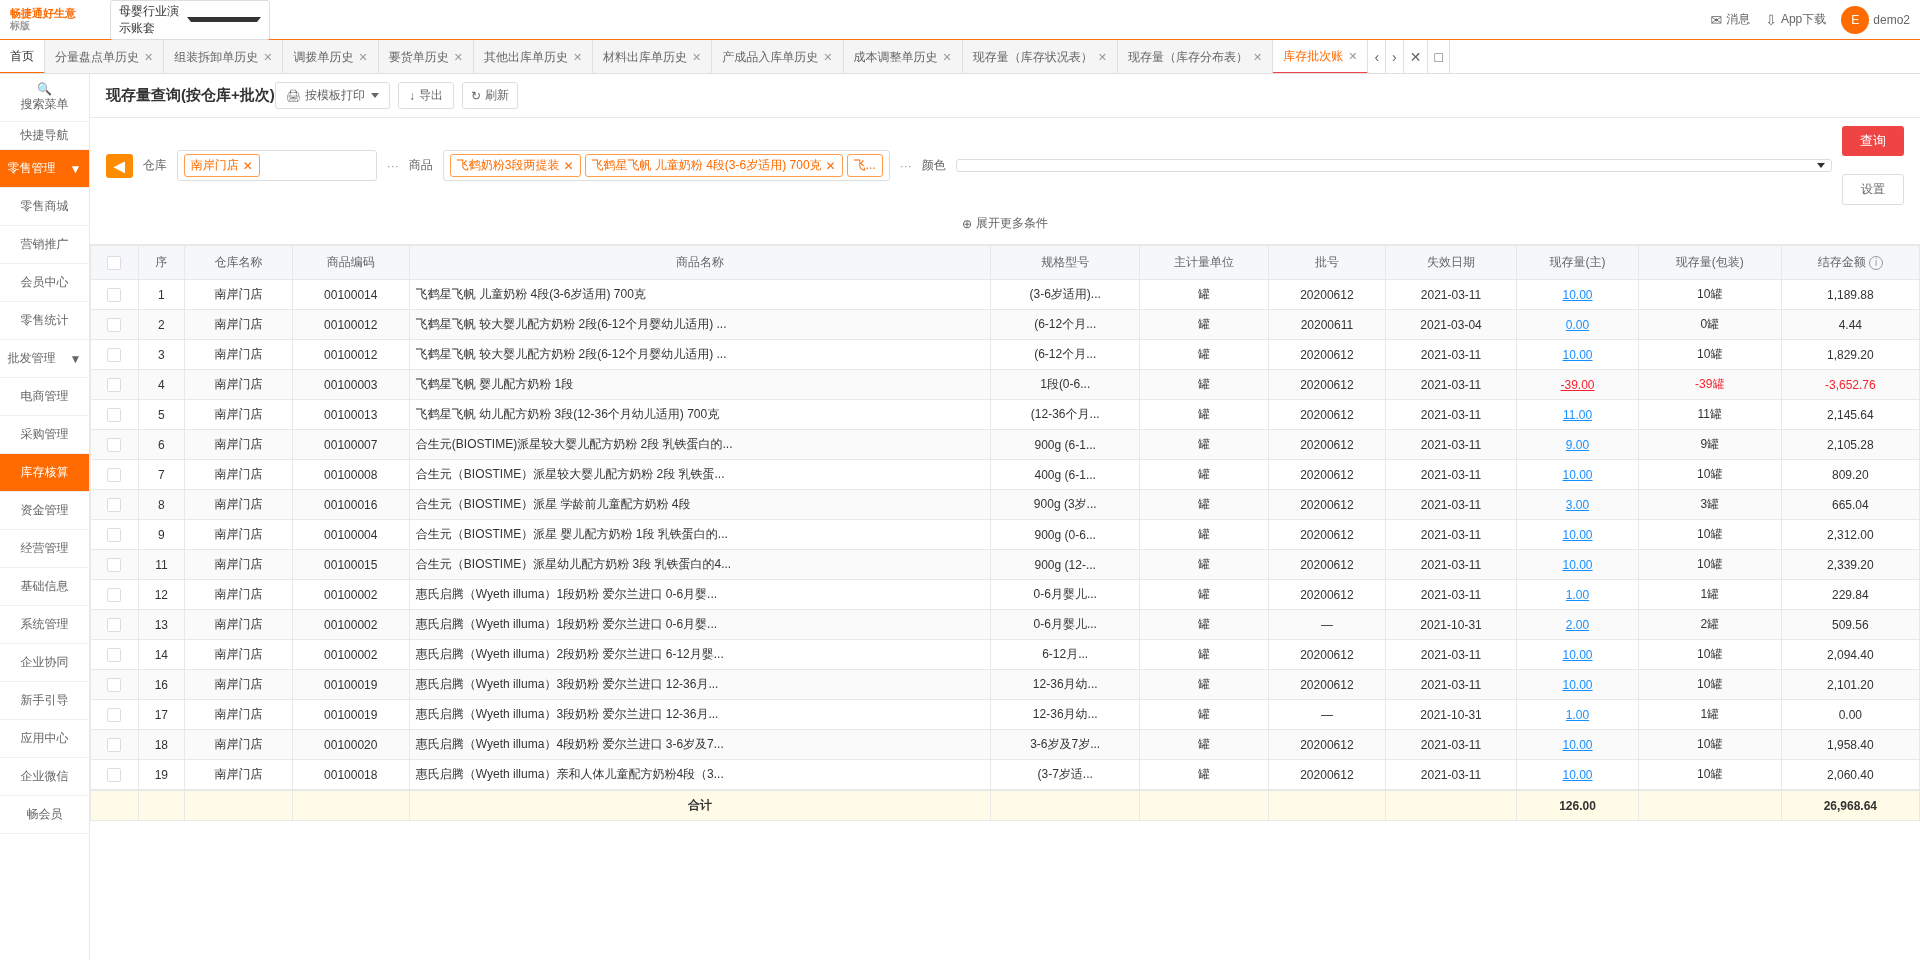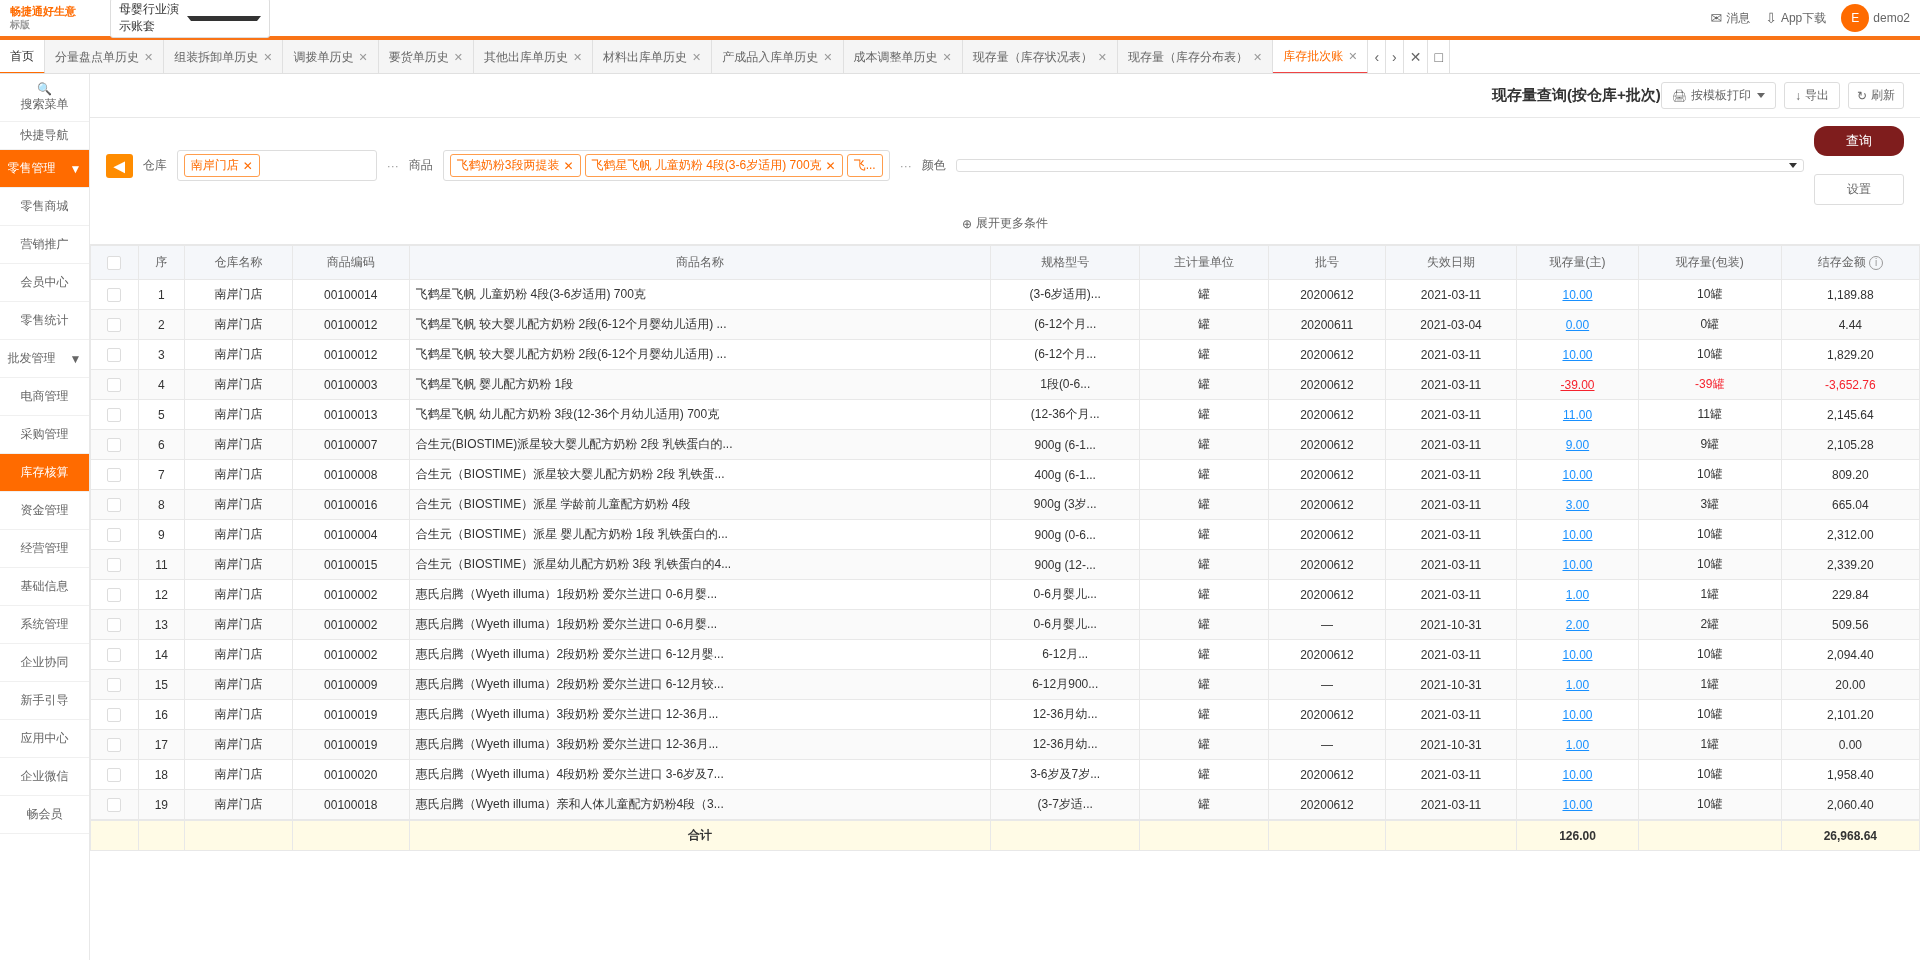--- a/index.html
+++ b/index.html
@@ -1,19 +1,19 @@
 <!DOCTYPE html>
 <html><head>
   <meta charset="utf-8">
   <style>
     * { box-sizing: border-box; margin: 0; padding: 0; }
     body { font-family: 'Microsoft YaHei', Arial, sans-serif; font-size: 12px; background: #f5f5f5; color: #333; overflow: hidden; }
     
     
-    .top-bar { display: flex; align-items: center; background: #fff; height: 40px; border-bottom: 4px solid #f97316; padding: 0 10px; }
+    .top-bar { display: flex; align-items: center; background: #fff; height: 40px; border-bottom: 1px solid #f97316; padding: 0 10px; }
     .logo-area { display: flex; align-items: center; width: 90px; min-width: 90px; }
     .logo-text { font-size: 11px; color: #ff6b00; font-weight: bold; line-height: 1.2; }
     .industry-select { display: flex; align-items: center; border: 1px solid #ddd; border-radius: 3px; padding: 2px 8px; margin-left: 10px; background: #fff; cursor: pointer; font-size: 12px; min-width: 160px; }
     .industry-select span { flex: 1; }
     .top-actions { margin-left: auto; display: flex; align-items: center; gap: 15px; }
     .top-action-btn { display: flex; align-items: center; gap: 4px; cursor: pointer; color: #666; font-size: 12px; }
     .user-avatar { width: 28px; height: 28px; border-radius: 50%; background: #ff6b00; display: flex; align-items: center; justify-content: center; color: #fff; font-size: 12px; }
     
     
     .tab-bar { display: flex; align-items: flex-start; background: #fff; border-bottom: 1px solid #e0e0e0; height: 34px; overflow: hidden; }
@@ -31,37 +31,37 @@
     .sidebar-search { padding: 8px 6px; border-bottom: 1px solid #f0f0f0; text-align: center; font-size: 12px; color: #666; cursor: pointer; }
     .sidebar-nav { padding: 5px 6px; text-align: center; font-size: 12px; color: #666; cursor: pointer; border-bottom: 1px solid #f0f0f0; }
     .sidebar-item { padding: 10px 6px; text-align: center; font-size: 12px; color: #666; cursor: pointer; border-bottom: 1px solid #f0f0f0; }
     .sidebar-item.active { background: #ff6b00; color: #fff; }
     .sidebar-item-with-arrow { display: flex; align-items: center; justify-content: center; gap: 14px; }
     
     
     .content-area { flex: 1; overflow: hidden; display: flex; flex-direction: column; }
     
     
-    .page-header { padding: 8px 16px; display: flex; align-items: center; justify-content: flex-end; background: #fff; border-bottom: 1px solid #e8e8e8; }
+    .page-header { padding: 8px 16px; display: flex; align-items: center; justify-content: flex-start; background: #fff; border-bottom: 1px solid #e8e8e8; }
     .page-title { font-size: 15px; font-weight: bold; color: #333; }
     .page-header-actions { display: flex; align-items: center; gap: 8px; }
     .btn-print { display: flex; align-items: center; gap: 4px; border: 1px solid #ddd; border-radius: 3px; padding: 4px 10px; cursor: pointer; font-size: 12px; color: #666; background: #fff; }
     .btn-export { display: flex; align-items: center; gap: 4px; border: 1px solid #ddd; border-radius: 3px; padding: 4px 10px; cursor: pointer; font-size: 12px; color: #666; background: #fff; }
     .btn-refresh { display: flex; align-items: center; gap: 4px; border: 1px solid #ddd; border-radius: 3px; padding: 4px 8px; cursor: pointer; font-size: 12px; color: #666; background: #fff; }
     
     
     .filter-bar { background: #fff; padding: 8px 16px; border-bottom: 1px solid #e8e8e8; }
     .filter-row { display: flex; align-items: center; gap: 10px; flex-wrap: wrap; }
     .filter-label { font-size: 12px; color: #666; white-space: nowrap; }
     .filter-tag { display: flex; align-items: center; border: 1px solid #ff9d4d; border-radius: 3px; padding: 2px 6px; color: #ff6b00; font-size: 12px; gap: 4px; }
     .filter-tag-close { cursor: pointer; color: #ff6b00; }
     .filter-dots { color: #999; cursor: pointer; }
     .filter-expand { display: flex; align-items: center; gap: 4px; font-size: 12px; color: #666; cursor: pointer; margin: 0 auto; width: fit-content; padding: 4px 10px; }
     .orange-expand-btn { background: #ff8c00; color: #fff; border: none; border-radius: 3px; padding: 4px 8px; cursor: pointer; font-size: 14px; font-weight: bold; }
-    .query-btn { background: #7f1d1d; color: #fff; border: none; border-radius: 13px; padding: 6px 32px; cursor: pointer; font-size: 13px; }
+    .query-btn { background: #ef4444; color: #fff; border: none; border-radius: 3px; padding: 6px 18px; cursor: pointer; font-size: 13px; }
     .setting-btn { background: #fff; color: #666; border: 1px solid #ddd; border-radius: 3px; padding: 6px 12px; cursor: pointer; font-size: 12px; margin-top: 14px; }
     
     
     .table-container { flex: 1; overflow: auto; background: #fff; }
     table { width: 100%; border-collapse: collapse; font-size: 12px; }
     thead { position: sticky; top: 0; z-index: 10; }
     th { background: #f5f7fa; border: 1px solid #e8e8e8; padding: 8px 6px; text-align: center; font-weight: normal; color: #666; white-space: nowrap; }
     td { border: 1px solid #e8e8e8; padding: 6px; text-align: center; color: #333; white-space: nowrap; }
     tr:nth-child(even) { background: #fafafa; }
     .td-left { text-align: left; }
@@ -471,34 +471,20 @@
       <td>6-12月...</td>
       <td>罐</td>
       <td>20200612</td>
       <td>2021-03-11</td>
       <td class="td-number">10.00</td>
       <td class="">10罐</td>
       <td class="">2,094.40</td>
     </tr>
             <tr>
       <td><span class="th-icon"></span></td>
-      <td>15</td>
-      <td>南岸门店</td>
-      <td>00100009</td>
-      <td class="td-left">惠氏启腾（Wyeth illuma）2段奶粉 爱尔兰进口 6-12月较...</td>
-      <td>6-12月900...</td>
-      <td>罐</td>
-      <td>—</td>
-      <td>2021-10-31</td>
-      <td class="td-number">1.00</td>
-      <td class="">1罐</td>
-      <td class="">20.00</td>
-    </tr>
-            <tr>
-      <td><span class="th-icon"></span></td>
       <td>16</td>
       <td>南岸门店</td>
       <td>00100019</td>
       <td class="td-left">惠氏启腾（Wyeth illuma）3段奶粉 爱尔兰进口 12-36月...</td>
       <td>12-36月幼...</td>
       <td>罐</td>
       <td>20200612</td>
       <td>2021-03-11</td>
       <td class="td-number">10.00</td>
       <td class="">10罐</td>

